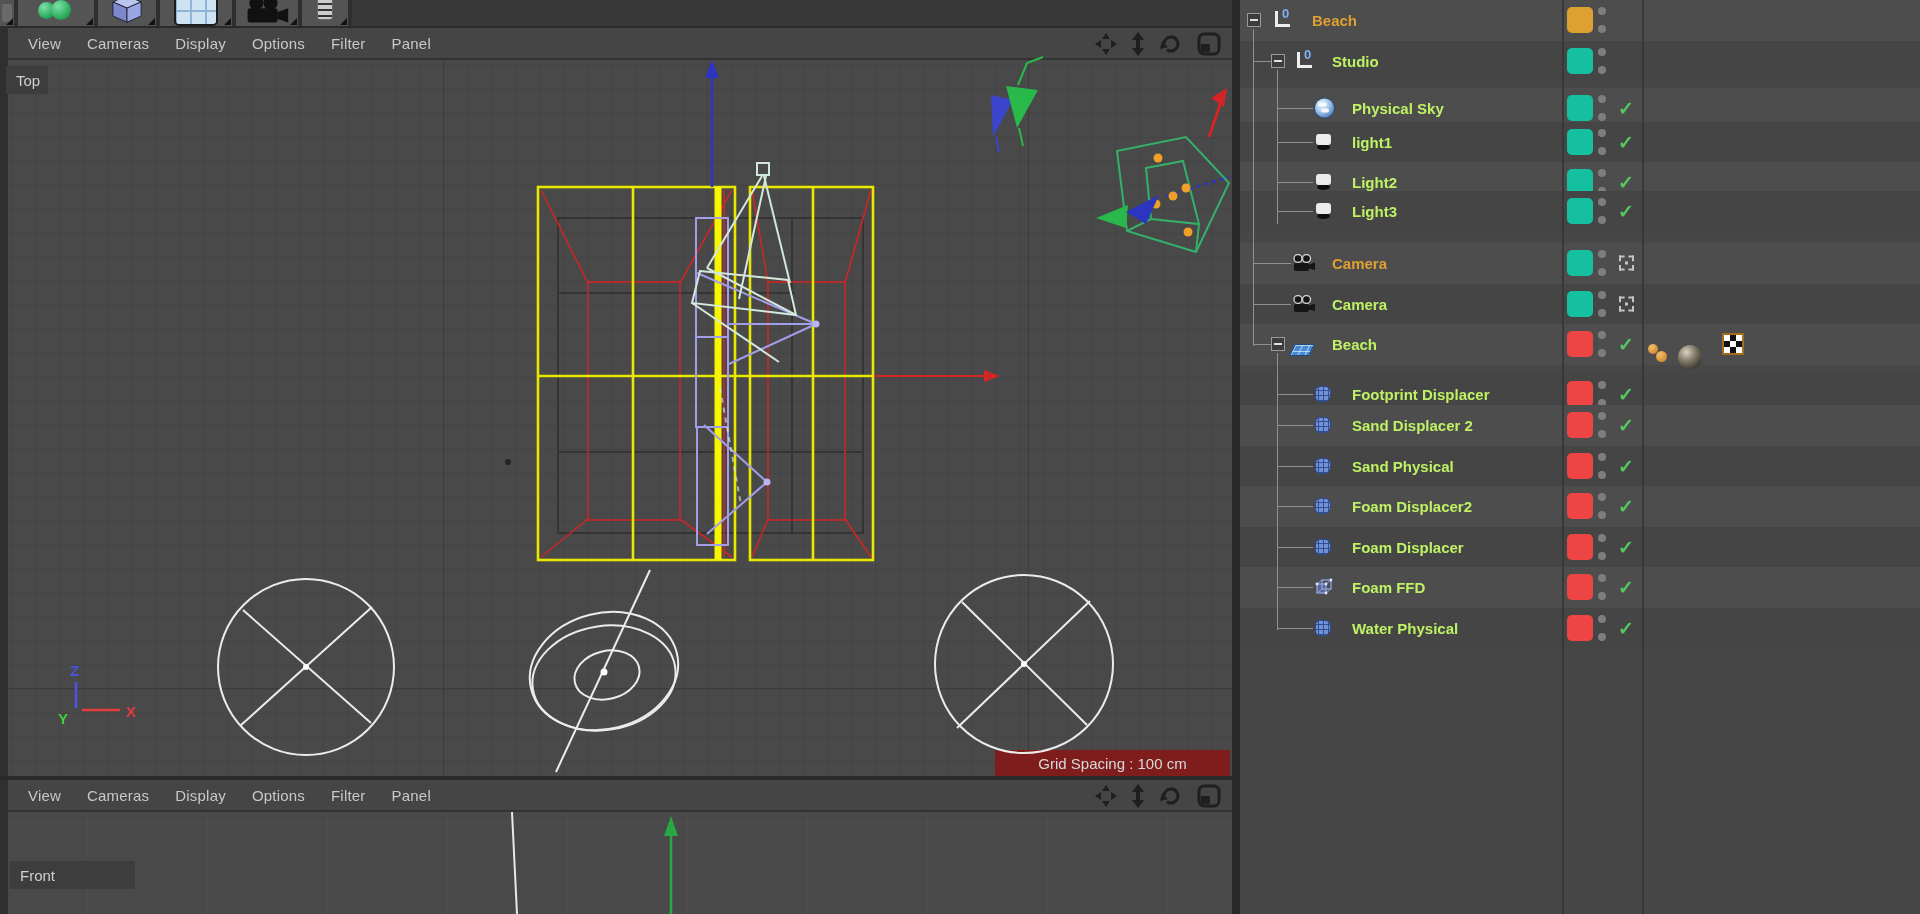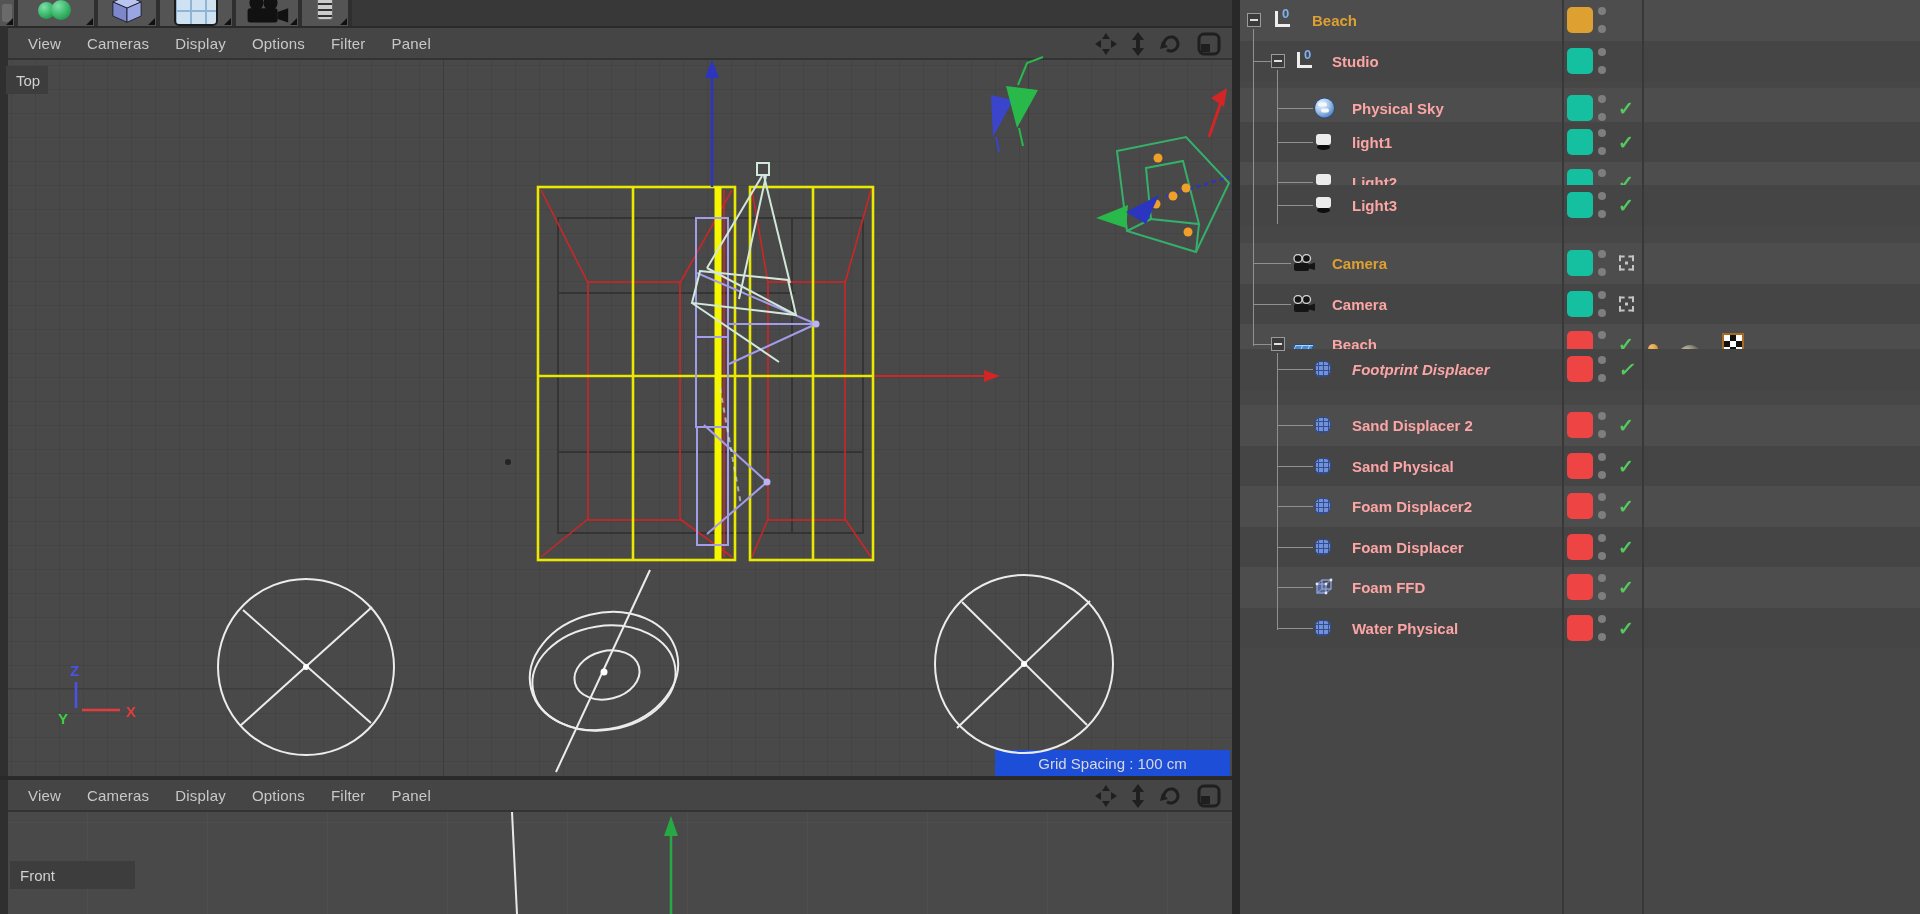--- a/index.html
+++ b/index.html
@@ -25,33 +25,33 @@
     background-image:linear-gradient(#444 1px,transparent 1px),linear-gradient(90deg,#444 1px,transparent 1px);
     background-size:24px 24px;background-position:3px 5px;}
   #vp-front{top:812px;width:1224px;height:102px;
     background-image:linear-gradient(#4e4e4e 1px,transparent 1px),linear-gradient(90deg,#4e4e4e 1px,transparent 1px);
     background-size:120px 120px;background-position:79px 10px;}
   .gridline{position:absolute;background:#3c3c3c;}
   .vp-label{position:absolute;background:#3d3d3d;color:#d0d0d0;font-size:15px;
             display:flex;align-items:center;padding-left:10px;}
   #label-top{left:6px;top:66px;width:42px;height:28px;}
   #label-front{left:10px;top:861px;width:125px;height:28px;}
-  #grid-spacing{position:absolute;left:995px;top:750px;width:235px;height:27px;background:#1d4ed8;
+  #grid-spacing{position:absolute;left:995px;top:750px;width:235px;height:27px;background:#7f1d1d;
     color:#d8d8d8;font-size:15px;display:flex;align-items:center;justify-content:center;}
   #vp-divider{position:absolute;left:0;top:776px;width:1232px;height:4px;background:#2a2a2a;}
   
   #wire{position:absolute;left:0;top:0;pointer-events:none;}
   
   #panel-divider{position:absolute;left:1232px;top:0;width:8px;height:914px;background:#282828;}
   #object-manager{position:absolute;left:1240px;top:0;width:680px;height:914px;background:#474747;overflow:hidden;}
   .om-row{position:absolute;left:0;width:680px;height:40.5px;}
   .om-row.even{background:#4d4d4d;}
   .om-row.odd{background:#454545;}
   .om-sep{position:absolute;top:0;width:2px;height:914px;background:#383838;z-index:5;}
-  .om-label{position:absolute;top:50%;transform:translateY(-50%);color:#fca5a5;font-size:15px;font-weight:700;white-space:nowrap;}
+  .om-label{position:absolute;top:50%;transform:translateY(-50%);color:#bef264;font-size:15px;font-weight:700;white-space:nowrap;}
   .om-label.selected{color:var(--accent);}
   .om-swatch{position:absolute;left:327px;top:50%;transform:translateY(-50%);width:26px;height:26px;border-radius:5px;}
   .sw-orange{background:var(--sw-orange);} .sw-teal{background:var(--sw-teal);} .sw-red{background:var(--sw-red);}
   .vis-dots{position:absolute;left:358px;top:50%;width:8px;height:30px;transform:translateY(-50%);}
   .vis-dots i{position:absolute;left:0;width:8px;height:8px;border-radius:50%;background:#7e7e7e;}
   .vis-dots i:first-child{top:2px;} .vis-dots i:last-child{bottom:2px;}
   .om-check{position:absolute;left:378px;top:50%;transform:translateY(-50%);color:var(--check);
             font-size:19px;font-weight:700;}
   .render-target{position:absolute;left:379px;top:50%;transform:translateY(-50%);width:15px;height:15px;
                  border:2px dashed #c4c4c4;}
@@ -442,21 +442,21 @@
             <b></b>
           </span>
           <span class="om-label" style="left: 112px;">Light2</span>
           <span class="om-swatch sw-teal"></span>
           <span class="vis-dots">
             <i></i>
             <i></i>
           </span>
           <span class="om-check">✓</span>
         </div>
-        <div class="om-row odd" style="top: 185px; text-align: center;">
+        <div class="om-row odd" style="top: 191px; text-align: center;">
           <i class="branch" style="left: 37px; top: 20.25px; width: 36px; height: 1px;"></i>
           <span class="i-light om-icon" style="left: 75px; position: absolute; top: 50%;">
             <i></i>
             <b></b>
           </span>
           <span class="om-label" style="left: 112px;">Light3</span>
           <span class="om-swatch sw-teal"></span>
           <span class="vis-dots">
             <i></i>
             <i></i>
@@ -498,21 +498,21 @@
           <span class="render-target">
             <i></i>
           </span>
         </div>
         <div class="om-row even" style="top: 324px;"><i class="branch" style="left: 13px; top: 20.25px; width: 18px; height: 1px;"></i><span class="expander" style="left: 30.5px;">
             <i></i>
           </span><span class="i-plane om-icon" style="left: 52px; position: absolute; top: 50%;"></span><span class="om-label" style="left: 92px;">Beach</span><span class="om-swatch sw-red"></span><span class="vis-dots">
             <i></i>
             <i></i>
           </span><span class="om-check">✓</span><span class="i-phong om-tag" style="left: 408px;"><i></i><i></i></span><span class="i-mat om-tag" style="left: 437px;"><i></i></span><span class="i-comp om-tag" style="left: 482px;"></span></div>
-        <div class="om-row odd" style="top: 349px; font-style: italic;">
+        <div class="om-row odd" style="top: 374px;">
           <i class="branch" style="left: 37px; top: 20.25px; width: 36px; height: 1px;"></i>
           <span class="i-disp om-icon" style="left: 75px; position: absolute; top: 50%;"></span>
           <span class="om-label" style="left: 112px;">Footprint Displacer</span>
           <span class="om-swatch sw-red"></span>
           <span class="vis-dots">
             <i></i>
             <i></i>
           </span>
           <span class="om-check">✓</span>
         </div>

